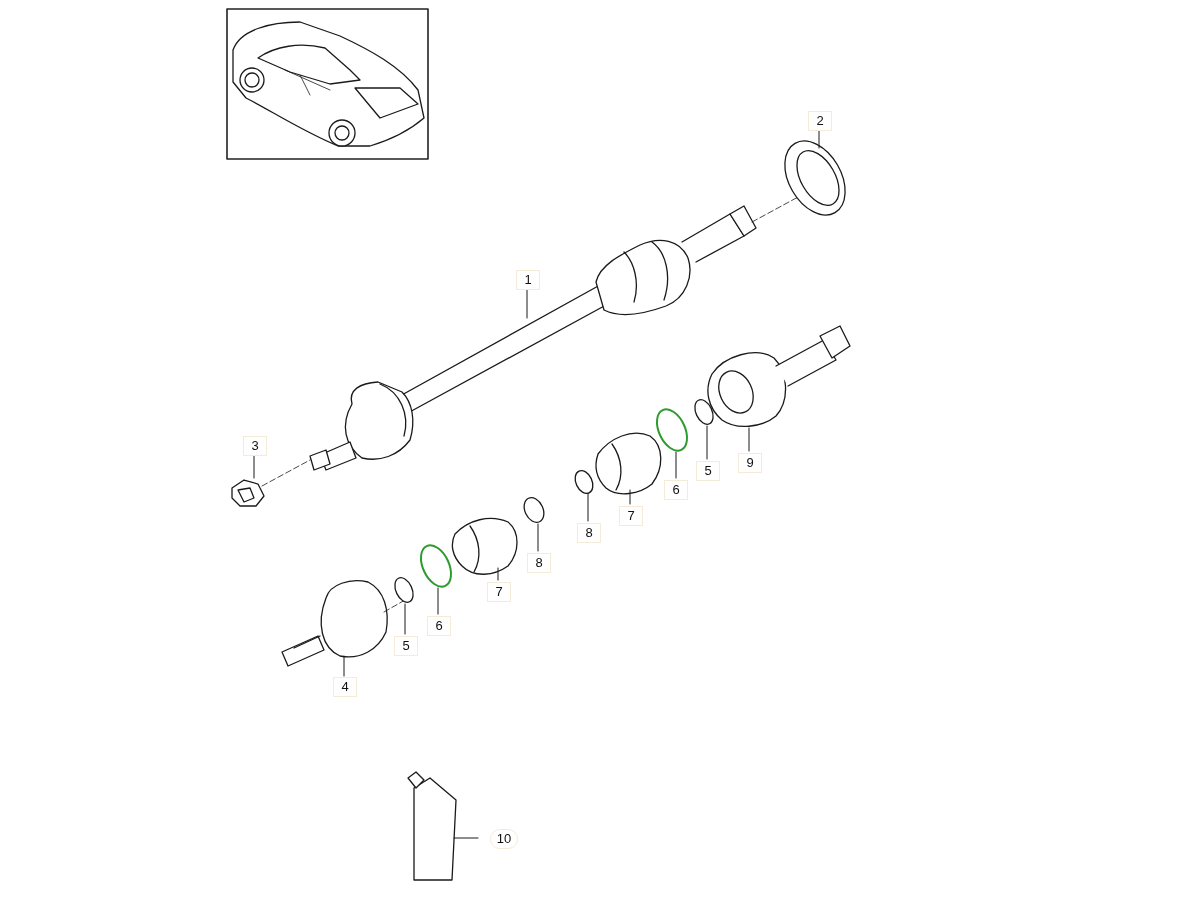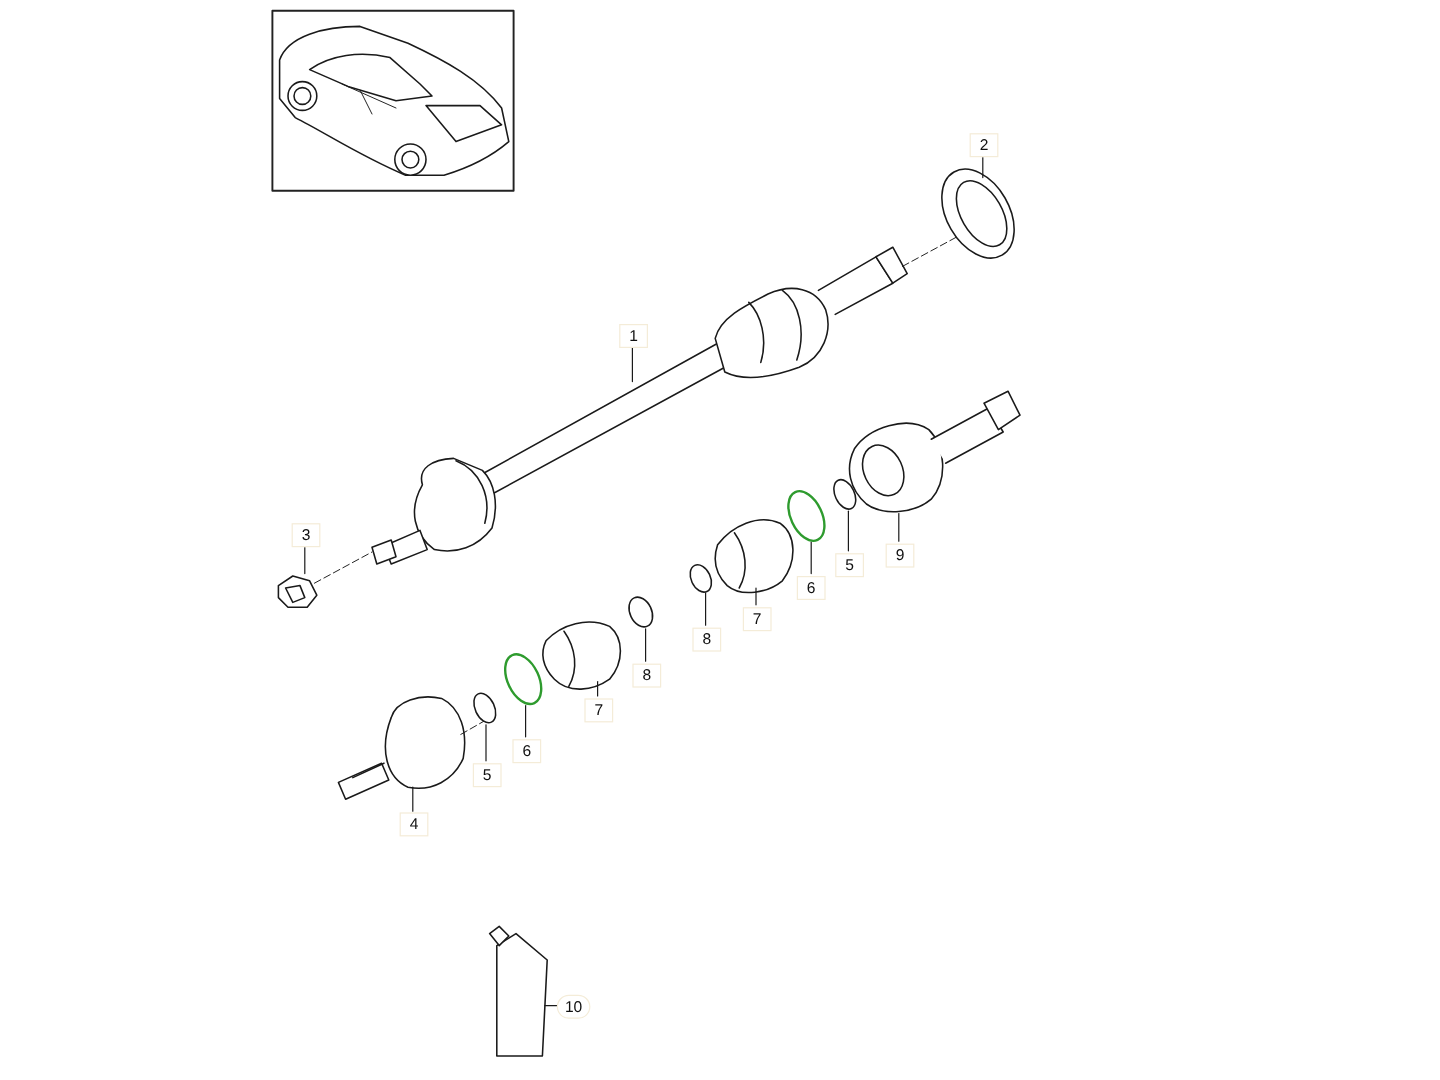--- a/index.html
+++ b/index.html
@@ -112,14 +112,14 @@
   <div class="callout" style="left:333px;top:677px;">4</div>
   <div class="callout" style="left:394px;top:636px;">5</div>
   <div class="callout" style="left:427px;top:616px;">6</div>
   <div class="callout" style="left:487px;top:582px;">7</div>
   <div class="callout" style="left:527px;top:553px;">8</div>
   <div class="callout" style="left:577px;top:523px;">8</div>
   <div class="callout" style="left:619px;top:506px;">7</div>
   <div class="callout" style="left:664px;top:480px;">6</div>
   <div class="callout" style="left:696px;top:461px;">5</div>
   <div class="callout" style="left:738px;top:453px;">9</div>
-  <div class="callout" style="left:464px;top:829px;width:26px;border-radius:10px;">10</div>
+  <div class="callout" style="left:490px;top:829px;width:26px;border-radius:10px;">10</div>
 </div>
 
 </body></html>

